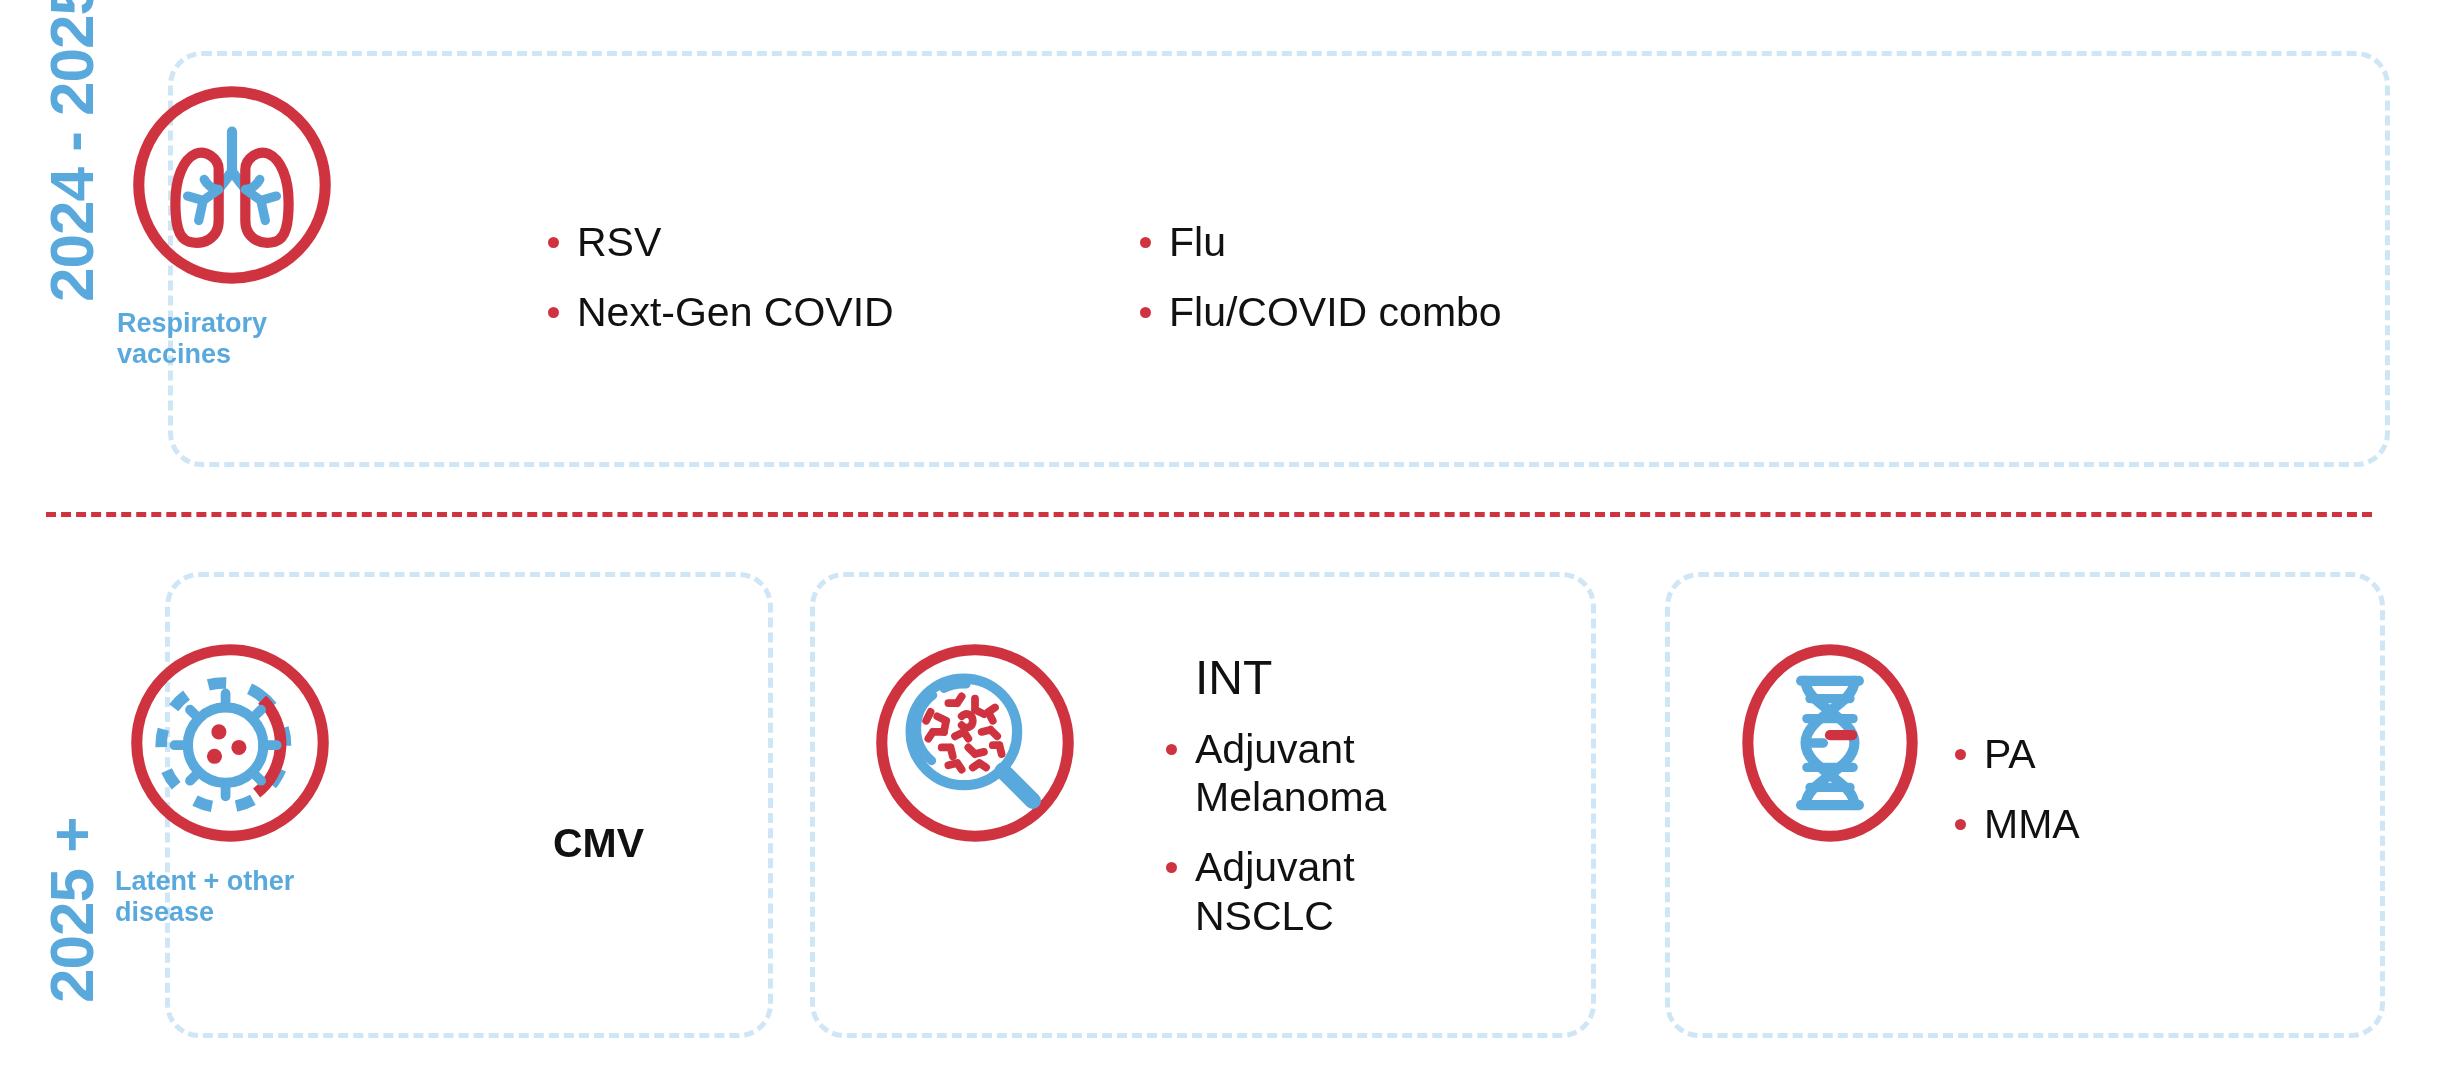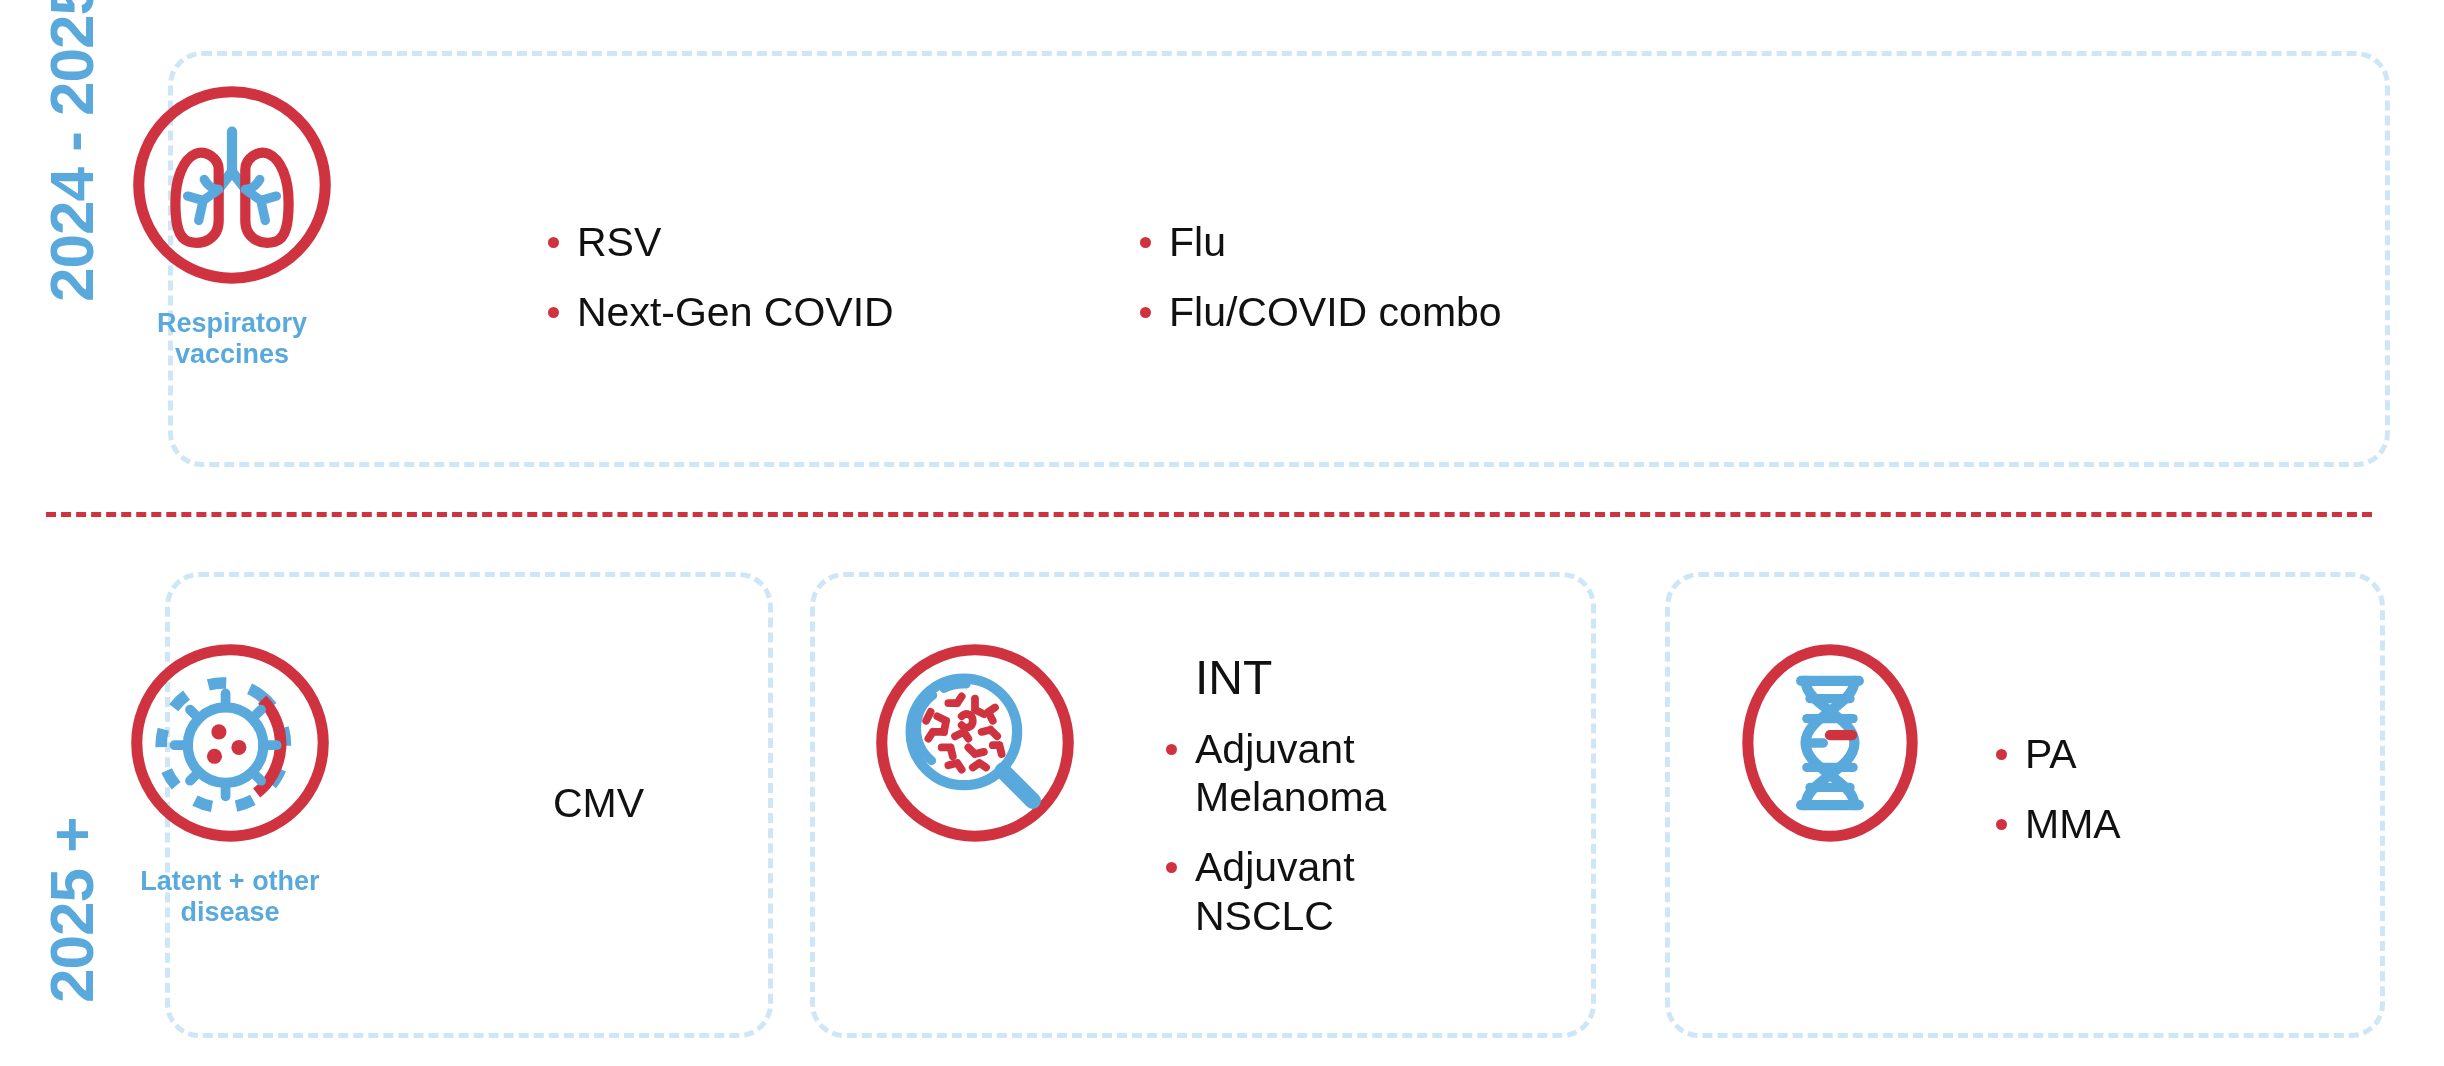--- a/index.html
+++ b/index.html
@@ -57,21 +57,21 @@
     left: 46px;
     top: 512px;
     width: 2326px;
     height: 0;
     border-top: 5px dashed #D03340;
   }
 
   
   .icon-block {
     position: absolute;
-    text-align: center;
+    text-align: left;
     width: 230px;
   }
   .icon-caption {
     color: #5AA9DD;
     font-weight: 700;
     font-size: 27px;
     line-height: 1.15;
     margin-top: 12px;
     font-family: "Liberation Sans", sans-serif;
   }
@@ -117,23 +117,23 @@
   .group-title {
     font-size: 48px;
     color: #111111;
     line-height: 1.18;
     margin-bottom: 18px;
     margin-left: 29px;
   }
 
   #bullets-resp-a { left: 548px;  top: 218px; }
   #bullets-resp-b { left: 1140px; top: 218px; }
-  #text-cmv       { left: 553px;  top: 780px; }
+  #text-cmv       { left: 553px;  top: 820px; font-weight: bold; }
   #bullets-onco   { left: 1166px; top: 650px; }
-  #bullets-rare   { left: 1996px; top: 730px; }
+  #bullets-rare   { left: 1955px; top: 730px; }
 </style>
 </head>
 <body>
 
 <div id="stage">
 
   <div class="era-label" id="era-top">2024 - 2025</div>
   <div class="era-label" id="era-bottom">2025 +</div>
 
   <div id="divider"></div>

